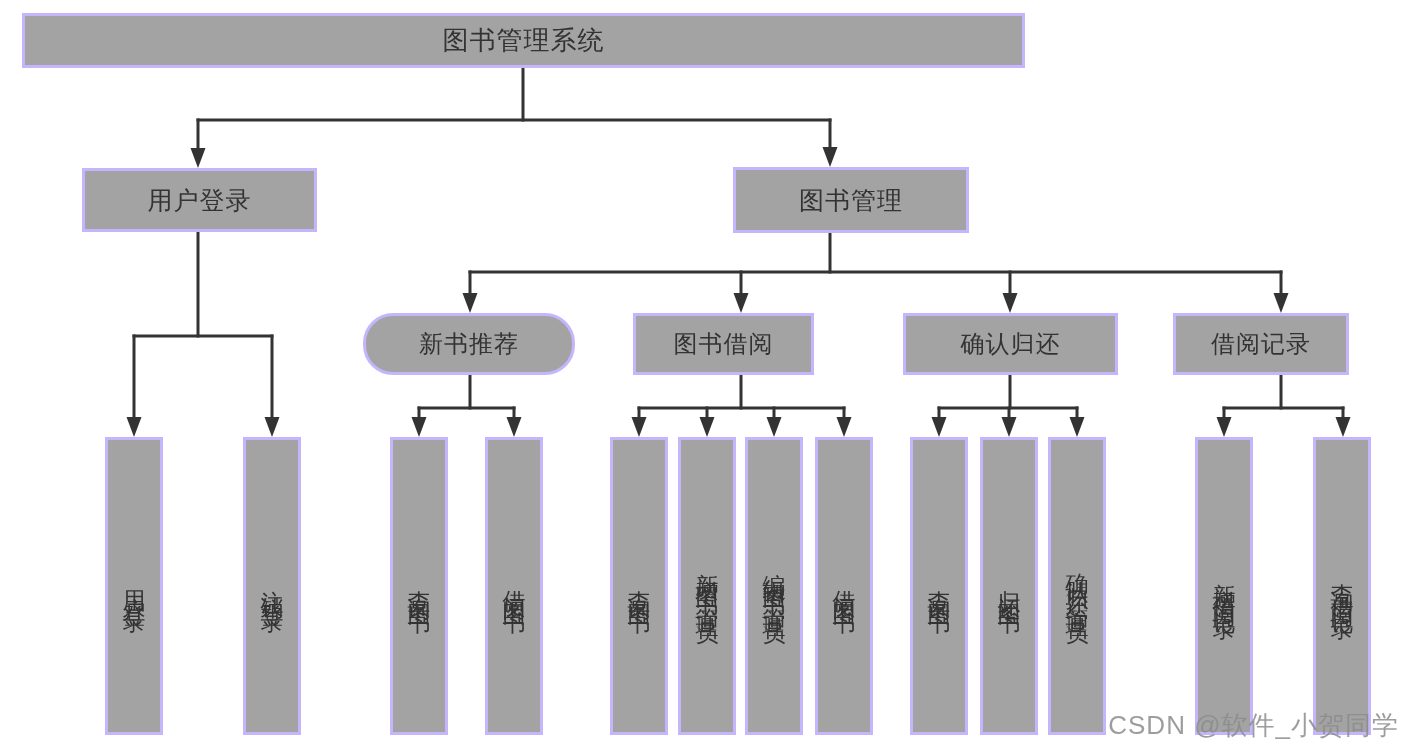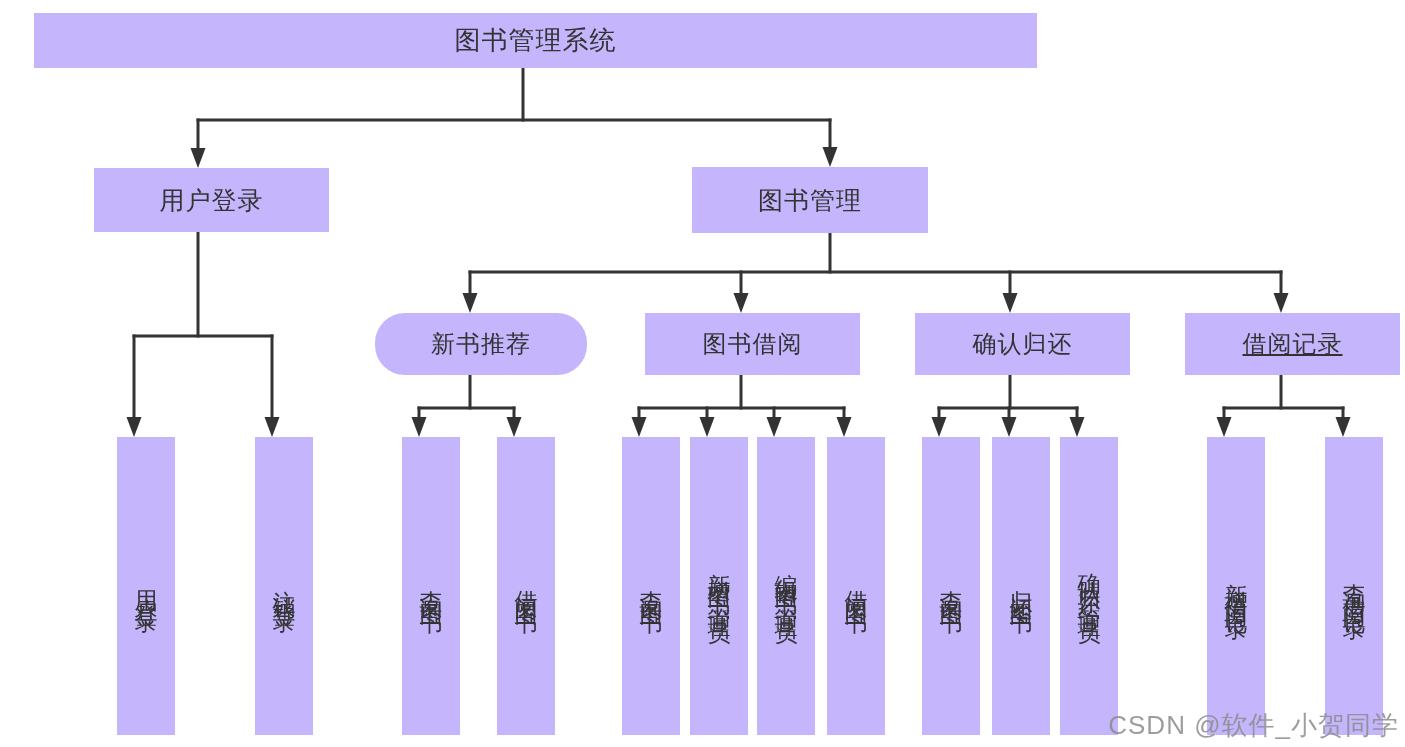--- a/index.html
+++ b/index.html
@@ -14,26 +14,25 @@
   }
   #connectors {
     position: absolute;
     left: 0; top: 0;
     width: 1405px; height: 747px;
   }
   .node {
     position: absolute;
     box-sizing: border-box;
     border: 3px solid #c4b5fd;
-    background: #c4b5fd;
+    background: #a3a3a3;
     display: flex;
     align-items: center;
     justify-content: center;
     color: #333333;
-    margin-left: 12px;
   }
   .root-node   { font-size: 26px; letter-spacing: 1px; }
   .branch-node { font-size: 25px; letter-spacing: 1px; }
   .group-node  { font-size: 24px; letter-spacing: 1px; }
   .leaf-node span {
     writing-mode: vertical-rl;
     text-orientation: mixed;
     letter-spacing: 7px;
     font-size: 23px;
     line-height: 1;
@@ -131,34 +130,34 @@
     </g>
   </svg>
 
   <div class="node root-node" style="left:22px; top:13px; width:1003px; height:55px;">
     <span>图书管理系统</span>
   </div>
 
   <div class="node branch-node" style="left:82px; top:168px; width:235px; height:64px;">
     <span>用户登录</span>
   </div>
-  <div class="node branch-node" style="left:680px; top:167px; width:236px; height:66px;">
+  <div class="node branch-node" style="left:733px; top:167px; width:236px; height:66px;">
     <span>图书管理</span>
   </div>
 
   <div class="node group-node" style="left:363px; top:313px; width:212px; height:62px;border-radius:30px;">
     <span>新书推荐</span>
   </div>
-  <div class="node group-node" style="left:633px; top:313px; width:215px; height:62px;align-items:center;">
+  <div class="node group-node" style="left:633px; top:313px; width:181px; height:62px;align-items:center;">
     <span>图书借阅</span>
   </div>
   <div class="node group-node" style="left:903px; top:313px; width:215px; height:62px;">
     <span>确认归还</span>
   </div>
-  <div class="node group-node" style="left:1173px; top:313px; width:215px; height:62px;text-decoration:underline;">
+  <div class="node group-node" style="left:1173px; top:313px; width:176px; height:62px;">
     <span>借阅记录</span>
   </div>
 
   <div class="node leaf-node" style="left:105px; top:437px; width:58px; height:298px;">
     <span>用户登录</span>
   </div>
   <div class="node leaf-node" style="left:243px; top:437px; width:58px; height:298px;">
     <span>注销登录</span>
   </div>
 

